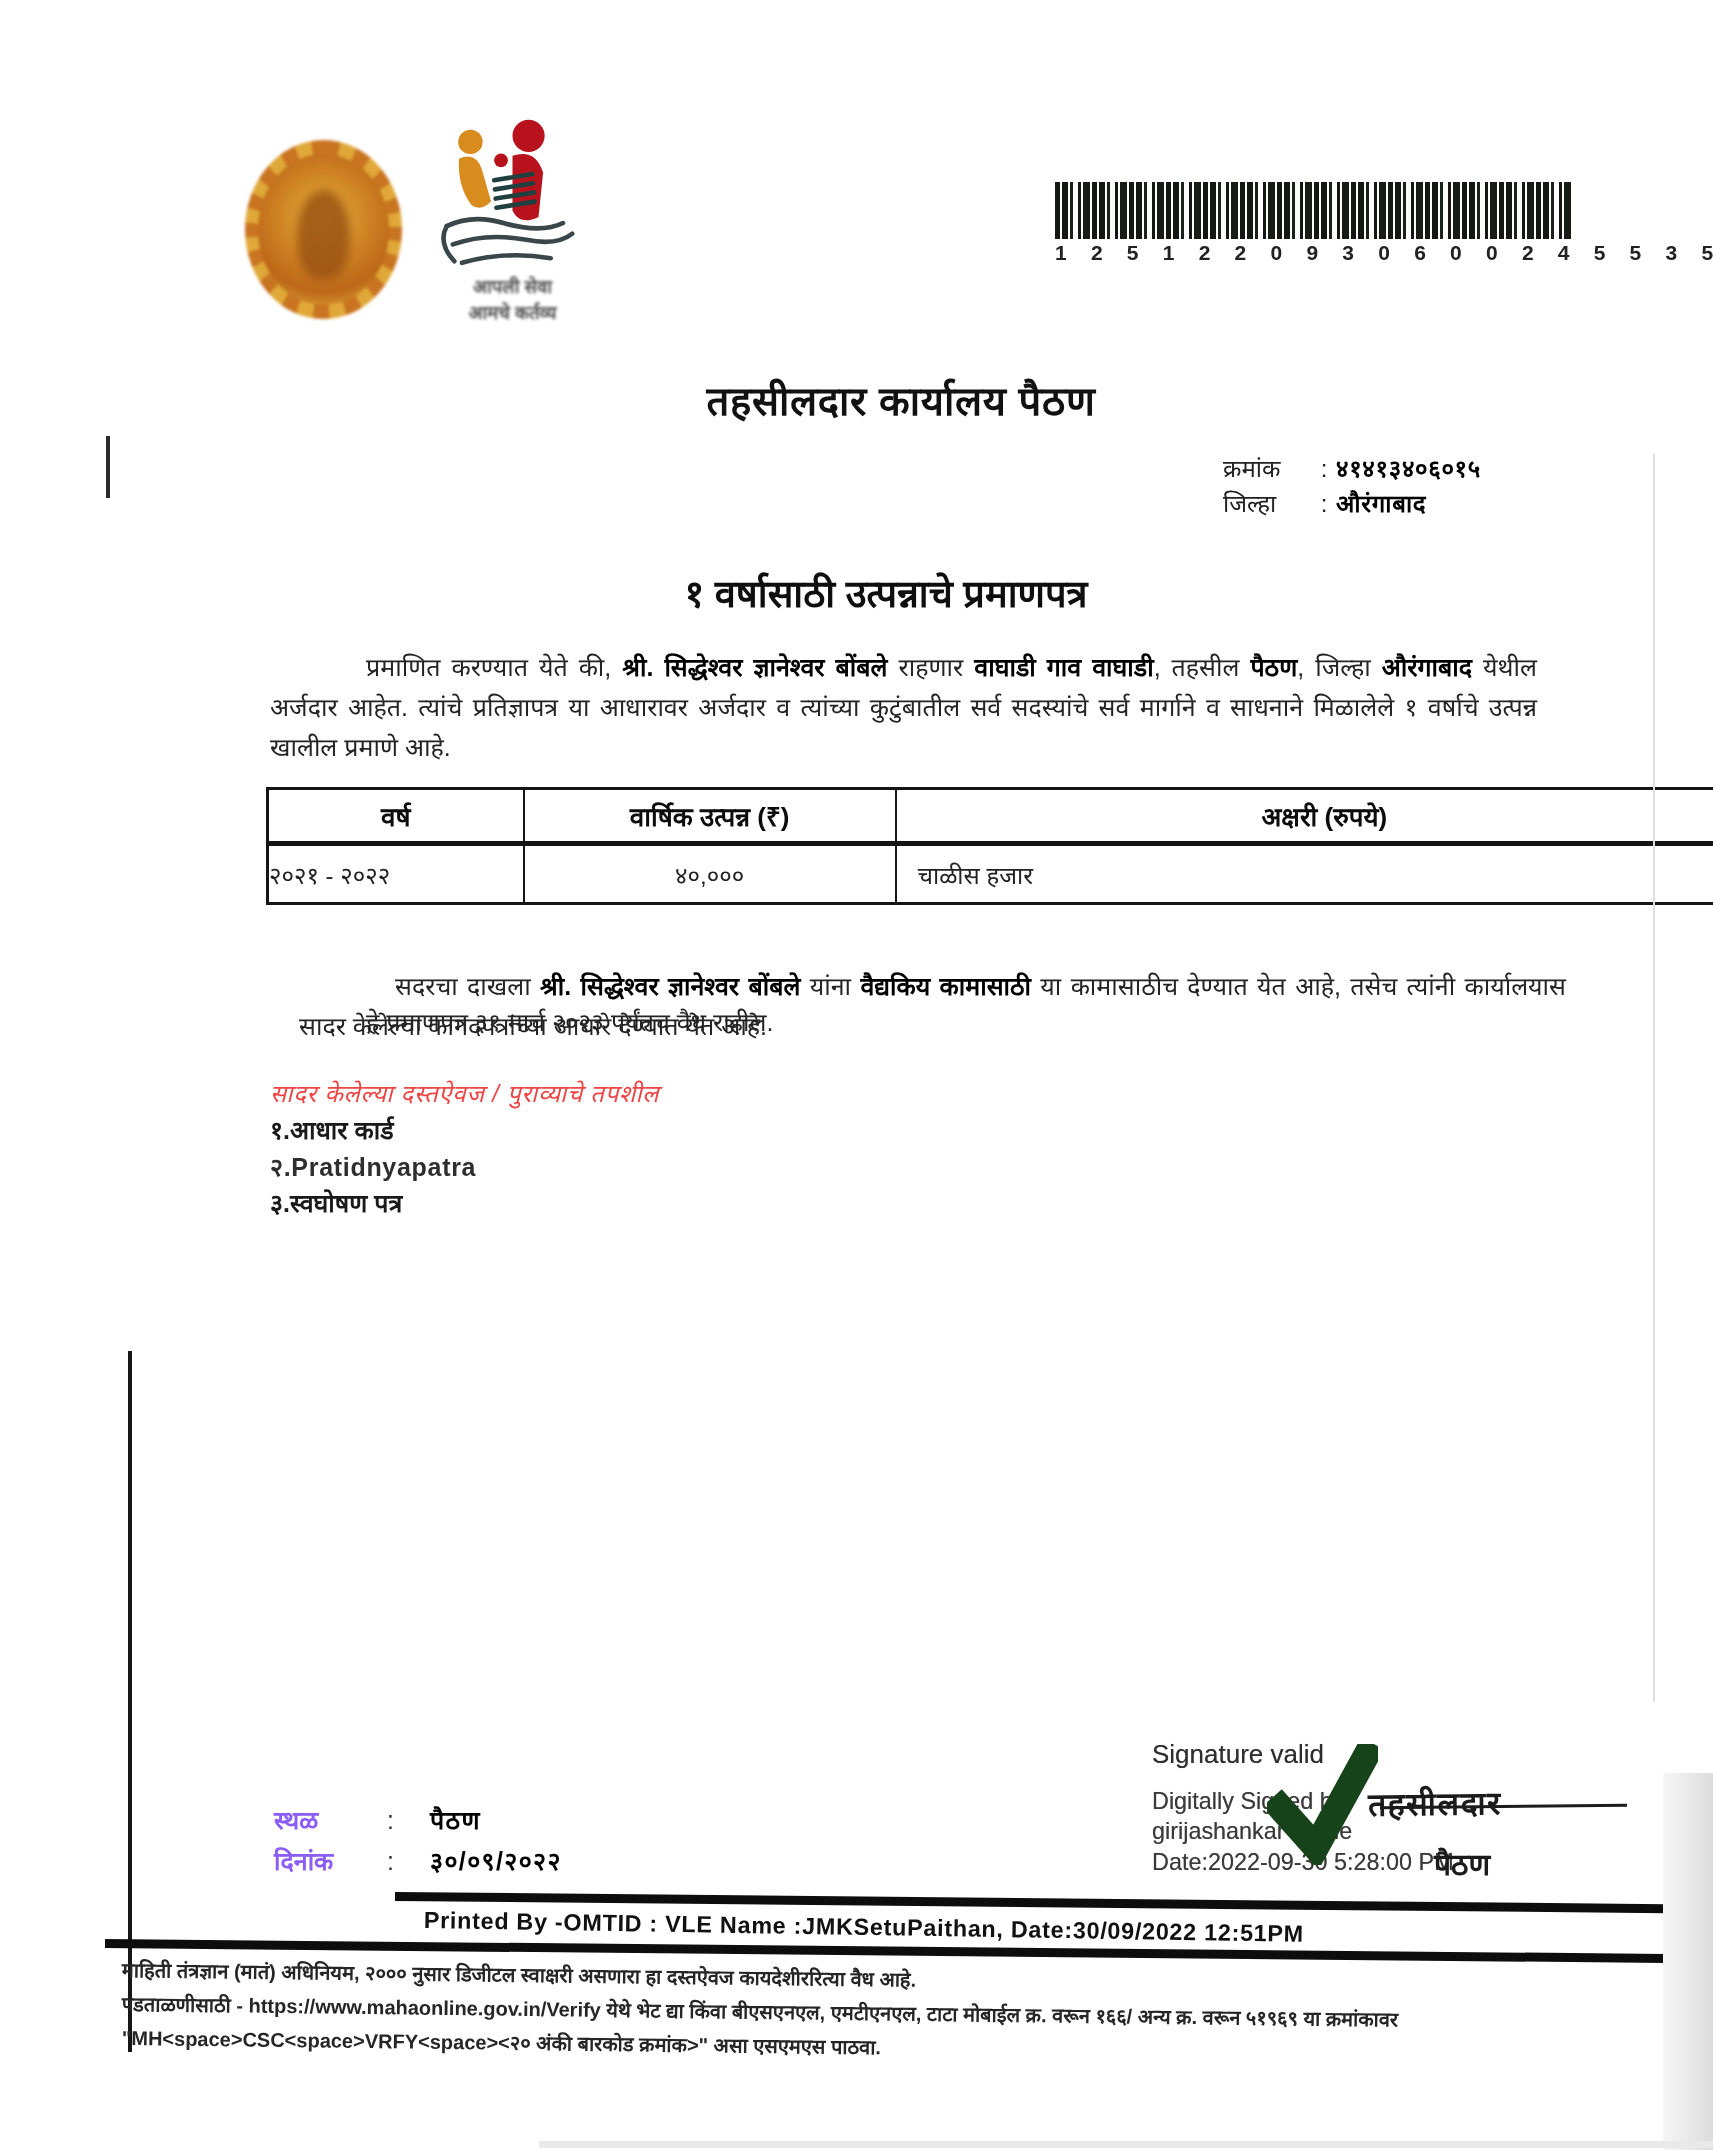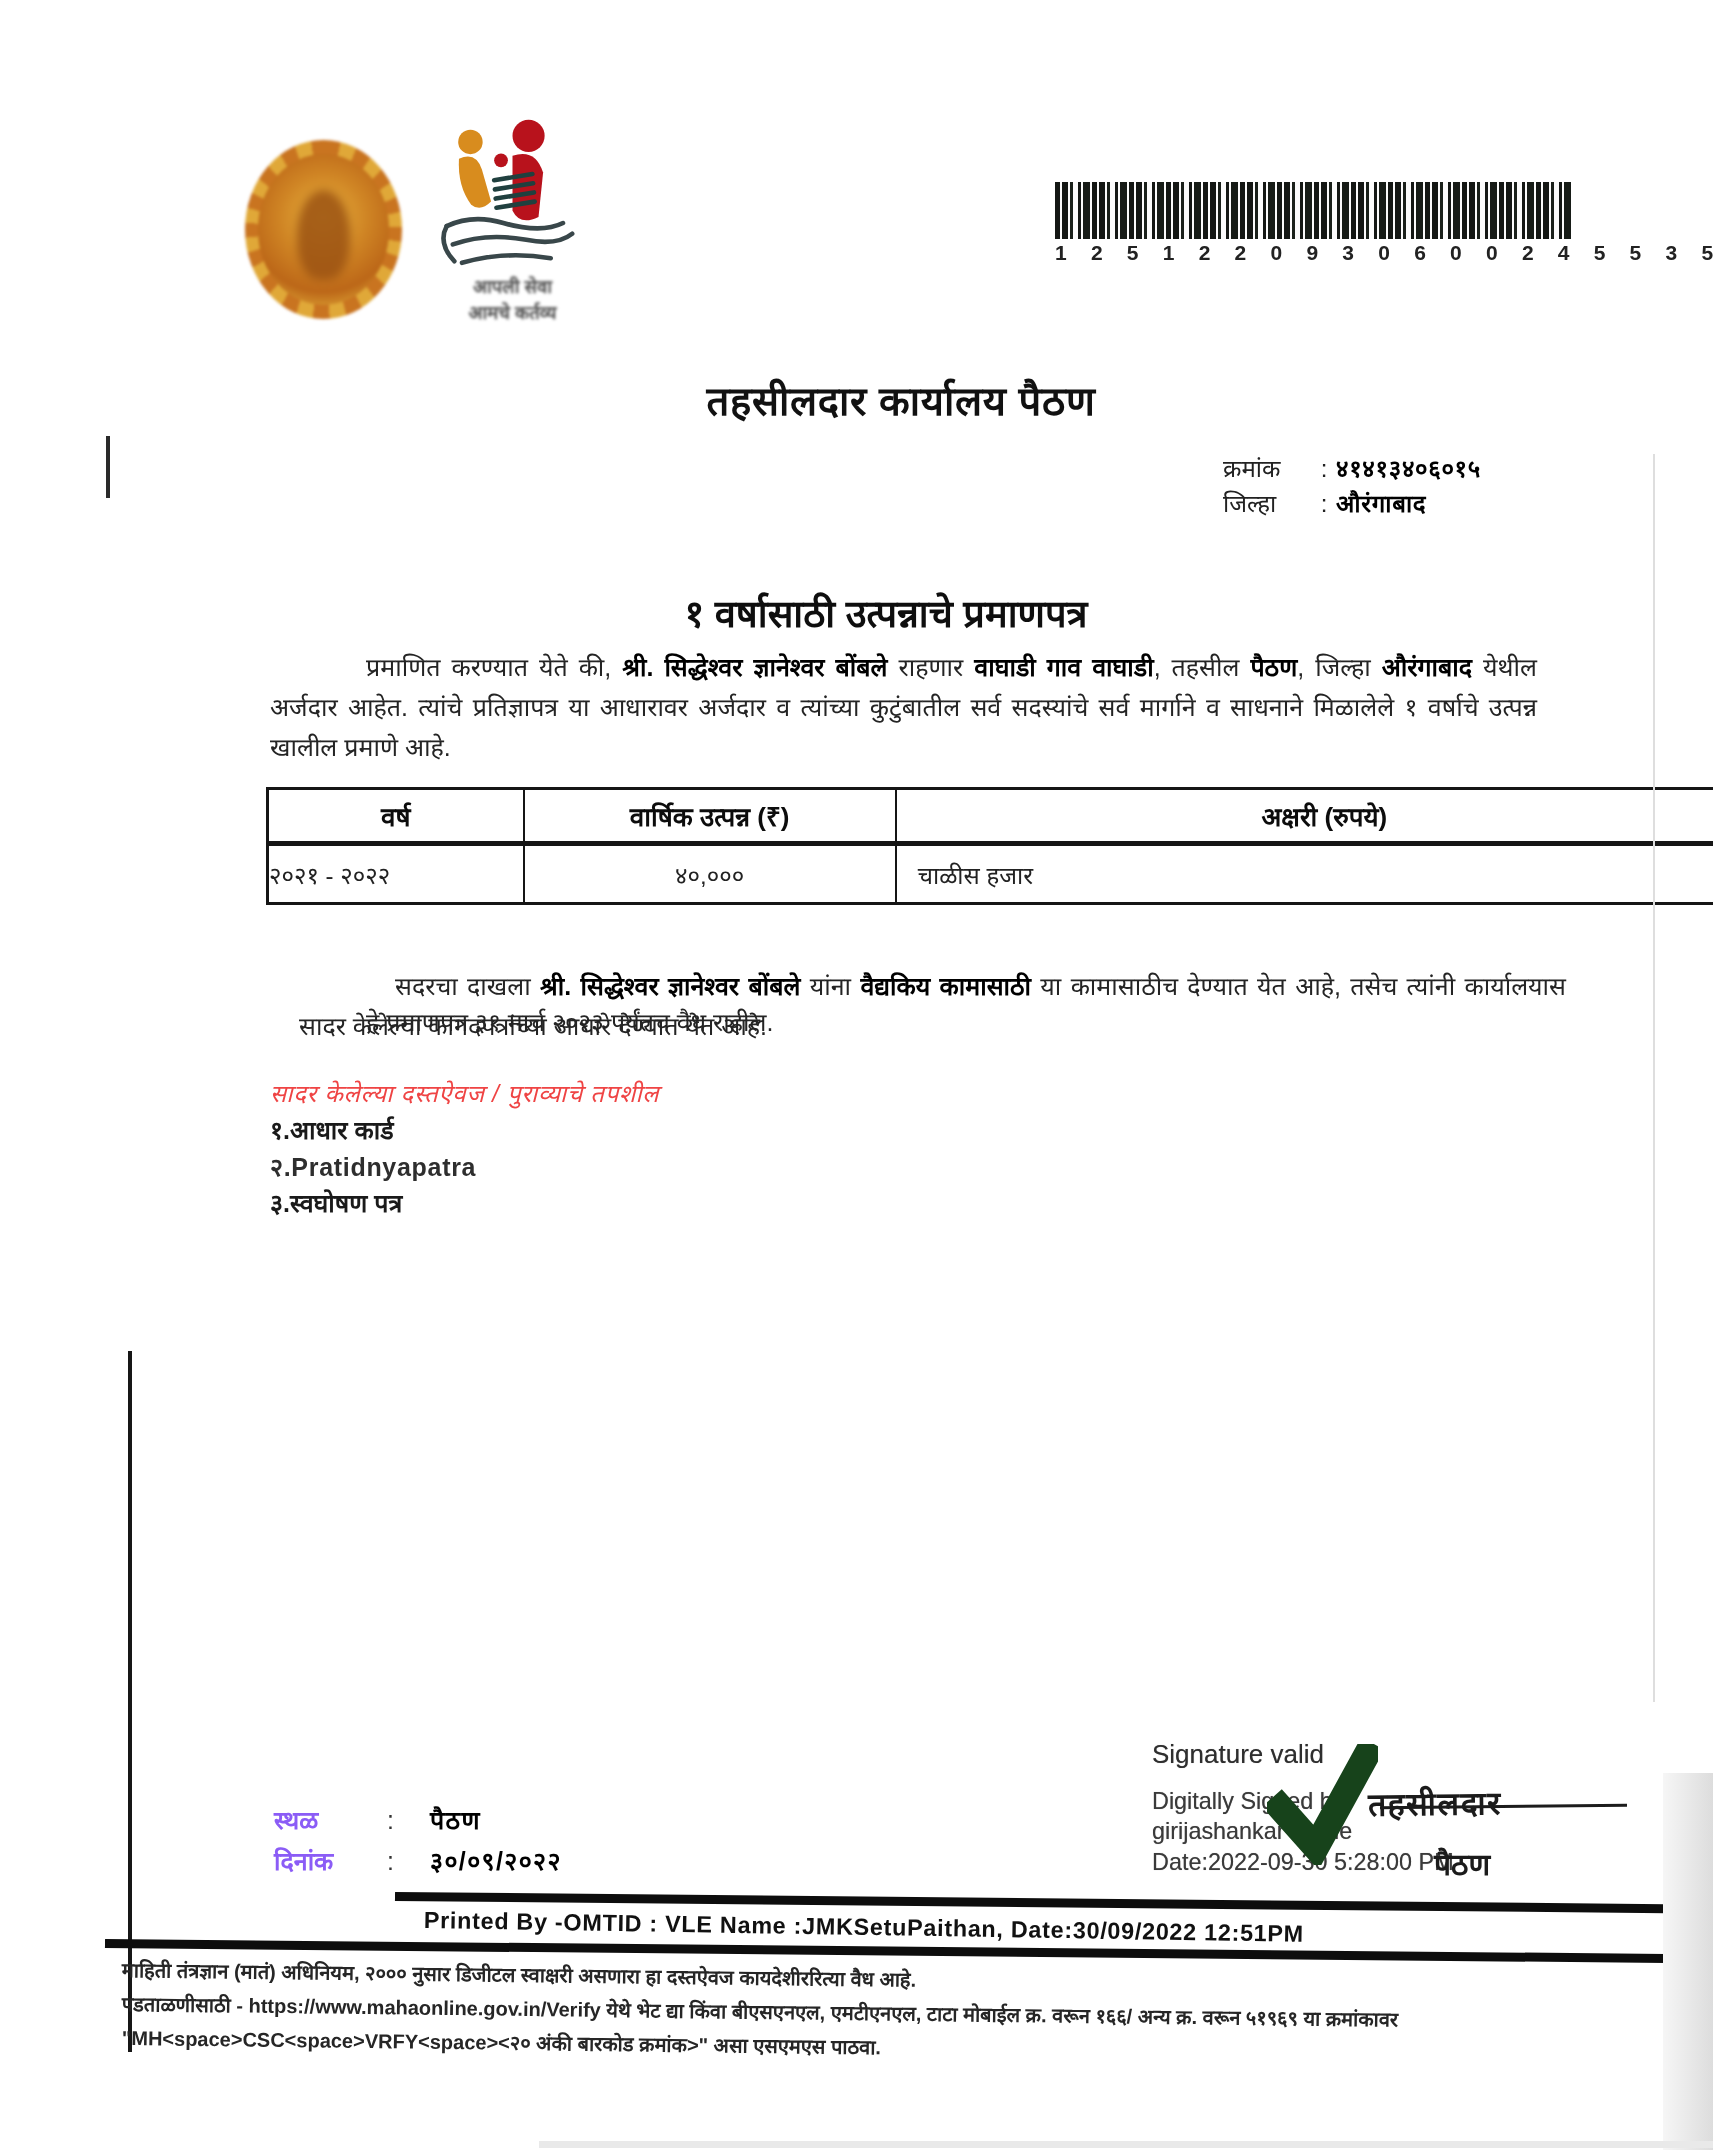--- a/index.html
+++ b/index.html
@@ -42,21 +42,21 @@
     font-size:40px; font-weight:700; color:#111; letter-spacing:0.7px; }
   .refblock { left:1223px; top:451px; font-size:24px; }
   .refrow { display:flex; align-items:baseline; line-height:35px; }
   .reflabel { width:89px; color:#222; }
   .refcolon { width:24px; text-align:center; color:#222; }
   .refval { font-weight:700; color:#000; letter-spacing:0.7px; }
 
   .left-tick { left:106px; top:436px; width:4.3px; height:62px; background:#2a2a2a; }
 
   .cert-title { left:567px; top:566px; width:638px; text-align:center;
-    font-size:38px; font-weight:700; color:#0e0e0e;margin-top:20px; }
+    font-size:38px; font-weight:700; color:#0e0e0e; }
 
   
   .para { font-size:25px; line-height:40px; text-align:justify; color:#242424; }
   .p1 { left:270px; top:647px; width:1267px; text-indent:96px; }
   .p2 { left:270px; top:966px; width:1267px; text-indent:96px;margin-left:29px; }
   .p3 { left:270px; top:1002px; width:1267px; text-indent:96px; }
   .b  { font-weight:700; color:#000; }
 
   
   .income-table { left:266px; top:787px; width:1468px; border-collapse:collapse; }

